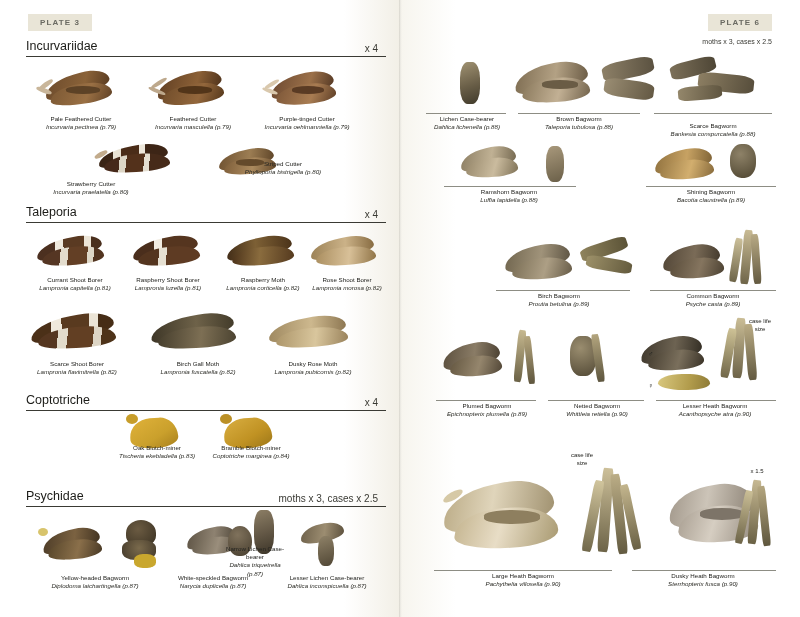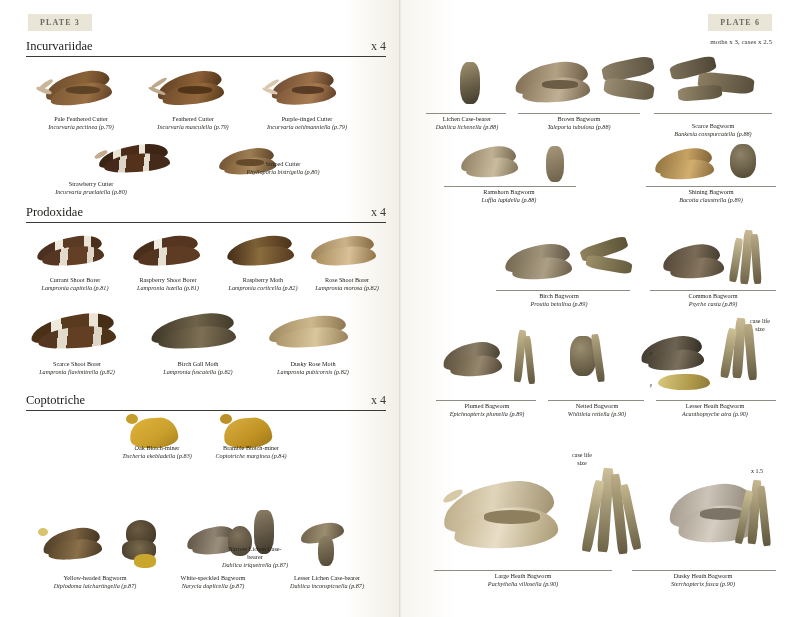--- a/index.html
+++ b/index.html
@@ -11,21 +11,20 @@
     height: 617px;
     background: #ffffff;
     font-family: "Liberation Sans", sans-serif;
     overflow: hidden;
     position: relative;
   }
   .page {
     position: absolute;
     inset: 0;
     display: flex;
-    font-family: Liberation Serif, serif;
   }
   .leaf {
     position: relative;
     height: 100%;
     box-sizing: border-box;
   }
   .leaf-left  { width: 400px; background: linear-gradient(to right, #ffffff 0%, #ffffff 86%, #f2efe6 100%); }
   .leaf-right { width: 400px; background: linear-gradient(to right, #f7f5ee 0%, #ffffff 14%, #ffffff 100%); }
   .gutter {
     position: absolute;
@@ -58,23 +57,23 @@
     right: 14px;
     border-bottom: 1px solid #3a3a34;
     padding-bottom: 2px;
   }
   .family-head .name {
     font-size: 12.5px;
     color: #1c1c18;
   }
   .family-head .scale {
     position: absolute;
-    right: 0;
+    right: 8px;
     bottom: 2px;
-    font-size: 12px;
+    font-size: 10px;
     color: #3a3a34;
   }
   .scale-note-right {
     position: absolute;
     right: 28px;
     font-size: 7px;
     color: #3a3a34;
   }
 
   
@@ -186,21 +185,21 @@
     <div class="caption" style="left:36px;top:180px;">
       <span class="common">Strawberry Cutter</span>
       <span class="sci">Incurvaria praelatella (p.80)</span>
     </div>
     <div class="caption" style="left:228px;top:160px;">
       <span class="common">Striped Cutter</span>
       <span class="sci">Phylloporia bistrigella (p.80)</span>
     </div>
 
     <div class="family-head" style="top:202px;">
-      <span class="name">Prodoxidae</span>
+      <span class="name">Taleporia</span>
       <span class="scale">x 4</span>
     </div>
 
     <div class="moth" style="left:32px;top:228px;width:86px;height:44px;">
       <div class="wing" style="left:4px;top:10px;width:66px;height:20px;background:linear-gradient(100deg,#4c3020 0 30%,#efe9dd 30% 42%,#5a3a22 42% 72%,#ece5d7 72% 82%,#4a2f1d 82% 100%);transform:rotate(-12deg);"></div>
       <div class="wing" style="left:10px;top:19px;width:62px;height:18px;background:linear-gradient(100deg,#553623 0 30%,#e3dccd 30% 42%,#633f25 42% 72%,#ded7c7 72% 82%,#523420 82% 100%);transform:rotate(-5deg);"></div>
     </div>
     <div class="moth" style="left:128px;top:228px;width:86px;height:44px;">
       <div class="wing" style="left:4px;top:10px;width:66px;height:20px;background:linear-gradient(100deg,#4a2e1c 0 34%,#f1ece1 34% 46%,#55351f 46% 100%);transform:rotate(-12deg);"></div>
       <div class="wing" style="left:10px;top:19px;width:62px;height:18px;background:linear-gradient(100deg,#54351f 0 34%,#e6e0d2 34% 46%,#5e3b23 46% 100%);transform:rotate(-5deg);"></div>
@@ -273,20 +272,24 @@
 
     <div class="caption" style="left:102px;top:444px;">
       <span class="common">Oak Blotch-miner</span>
       <span class="sci">Tischeria ekebladella (p.83)</span>
     </div>
     <div class="caption" style="left:196px;top:444px;">
       <span class="common">Bramble Blotch-miner</span>
       <span class="sci">Coptotriche marginea (p.84)</span>
     </div>
 
+    <div class="family-head" style="top:486px;">
+      <span class="name">Psychidae</span>
+      <span class="scale">moths x 3, cases x 2.5</span>
+    </div>
 
     <div class="moth" style="left:36px;top:524px;width:78px;height:48px;">
       <div class="wing" style="left:6px;top:6px;width:58px;height:22px;background:linear-gradient(110deg,#4a3a26,#7b6241 55%,#3e301f);transform:rotate(-14deg);"></div>
       <div class="wing" style="left:12px;top:16px;width:54px;height:19px;background:linear-gradient(110deg,#554429,#8a6f4a 55%,#453623);transform:rotate(-6deg);"></div>
       <div class="body-el" style="left:2px;top:4px;width:10px;height:8px;border-radius:50%;background:#d8c46c;"></div>
     </div>
     <div class="casecluster" style="left:118px;top:514px;width:50px;height:62px;">
       <div class="stickcase" style="left:8px;top:6px;width:30px;height:26px;border-radius:50% 50% 40% 40%;background:radial-gradient(circle at 40% 35%,#6b5b42,#3a3122);"></div>
       <div class="stickcase" style="left:4px;top:26px;width:34px;height:20px;border-radius:40%;background:radial-gradient(circle at 50% 40%,#7a6a4c,#43392a);"></div>
       <div class="stickcase" style="left:16px;top:40px;width:22px;height:14px;border-radius:40%;background:#c9a72e;"></div>

